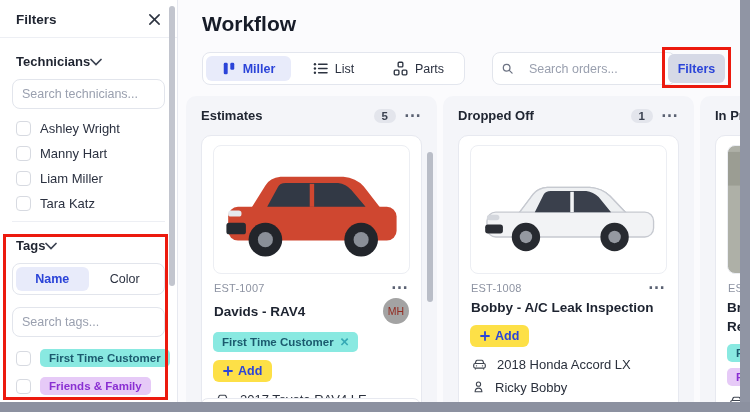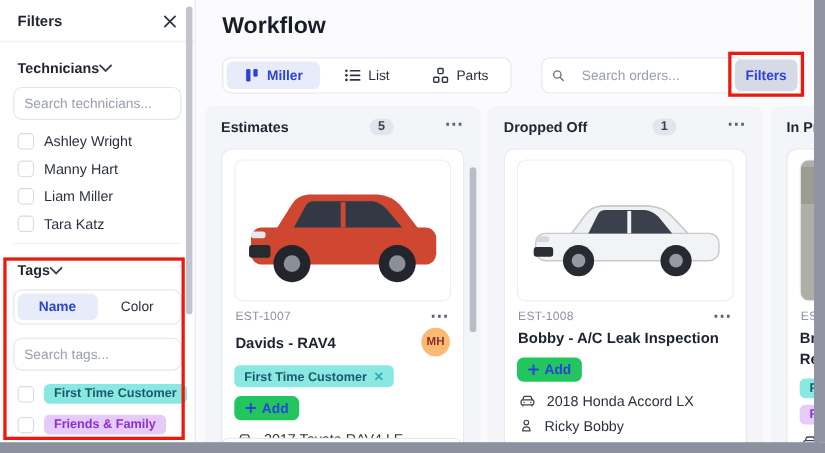--- a/index.html
+++ b/index.html
@@ -33,34 +33,34 @@
   .toolbar { position:absolute; left:202px; top:52px; display:flex; align-items:center; }
   .view-switch { display:flex; width:263px; height:33px; background:#fff; border:1px solid #e3e6ee; border-radius:8px; padding:3px; }
   .view-switch .vs-item { flex:1; display:flex; align-items:center; justify-content:center; gap:7px; font-size:12.5px; color:#2b3140; border-radius:6px; cursor:pointer; white-space:nowrap; }
   .view-switch .vs-item.sel { background:#e8ebfa; color:#2b44d8; font-weight:bold; }
   .search-orders { position:absolute; left:492px; top:52px; width:184px; height:33px; margin:0;gap:16px; }
   .filters-btn { position:absolute; left:668px; top:54px; width:57px; height:29px; background:#d6d9e6; border:none; border-radius:6px; color:#2b44d8; font-weight:bold; font-size:12.5px; font-family:inherit; cursor:pointer; }
 
   
   .board { position:absolute; left:186px; top:96px; width:564px; height:316px; display:flex; gap:6px; overflow:hidden; }
   .col { flex:none; width:251px; background:#f4f5f9; border-radius:10px 10px 0 0; padding:12px 15px 0 15px; position:relative; }
-  .col-head { display:flex; margin-bottom:12px;gap:38px; }
+  .col-head { display:flex; align-items:center; margin-bottom:12px; }
   .col-name { font-size:13px; font-weight:bold; color:#202632; flex:1; }
   .count-badge { background:#e3e5ec; color:#3a4150; font-size:11.5px; font-weight:bold; border-radius:9px; padding:1px 8px; margin-right:8px; }
   .more { color:#5a6172; font-size:17px; line-height:10px; letter-spacing:1px; cursor:pointer; font-weight:bold; }
   .card { background:#fff; border:1px solid #e7e9f0; border-radius:10px; padding:9px 11px; }
   .veh-img { height:129px; border:1px solid #eceef3; border-radius:8px; overflow:hidden; display:flex; align-items:center; justify-content:center; background:#fff; margin-bottom:8px; }
   .veh-img svg { width:100%; height:100%; }
   .est-row { display:flex; justify-content:space-between; align-items:center; font-size:11px; color:#8d93a2; letter-spacing:.2px; margin:2px 1px 4px 1px; }
   .card-title-row { display:flex; justify-content:space-between; align-items:center; margin:0 1px 8px 1px; }
   .card-title { font-size:13.5px; font-weight:bold; color:#1d2330; line-height:19px; }
-  .avatar { width:26px; height:26px; border-radius:50%; background:#fdba74; color:#932b21; font-size:10.5px; font-weight:bold; display:flex; align-items:center; justify-content:center; flex:none; }
+  .avatar { width:26px; height:26px; border-radius:50%; background:#a3a3a3; color:#932b21; font-size:10.5px; font-weight:normal; display:flex; align-items:center; justify-content:center; flex:none; }
   .card-tags { display:flex; align-items:center; gap:8px; margin:0 0 10px 0; flex-wrap:wrap; }
   .tag-x { margin-left:6px; color:#35a9b5; font-weight:bold; cursor:pointer; }
-  .add-btn { display:inline-flex; align-items:center; gap:5px; background:#22c55e; color:#2b44d8; font-size:12.5px; font-weight:bold; border:none; border-radius:6px; padding:4px 10px; cursor:pointer; font-family:inherit; }
+  .add-btn { display:inline-flex; align-items:center; gap:5px; background:#fde047; color:#2b44d8; font-size:12.5px; font-weight:bold; border:none; border-radius:6px; padding:4px 10px; cursor:pointer; font-family:inherit; }
   .meta-row { display:flex; align-items:center; gap:9px; font-size:13px; color:#2a303c; margin:0 1px 7px 1px; }
   .meta-row svg { flex:none; }
   .col-thumb { position:absolute; right:4px; top:56px; width:6px; height:150px; border-radius:3px; background:#b9bdc7; }
   .card-sliver { position:absolute; left:200px; top:398px; width:221px; height:10px; background:#fff; border:1px solid #e7e9f0; border-radius:8px 8px 0 0; z-index:5; }
 
   
   .clip-line { white-space:nowrap; overflow:hidden; }
   .stack-tags { display:flex; flex-direction:column; align-items:flex-start; gap:6px; margin-bottom:8px; }
 
   

